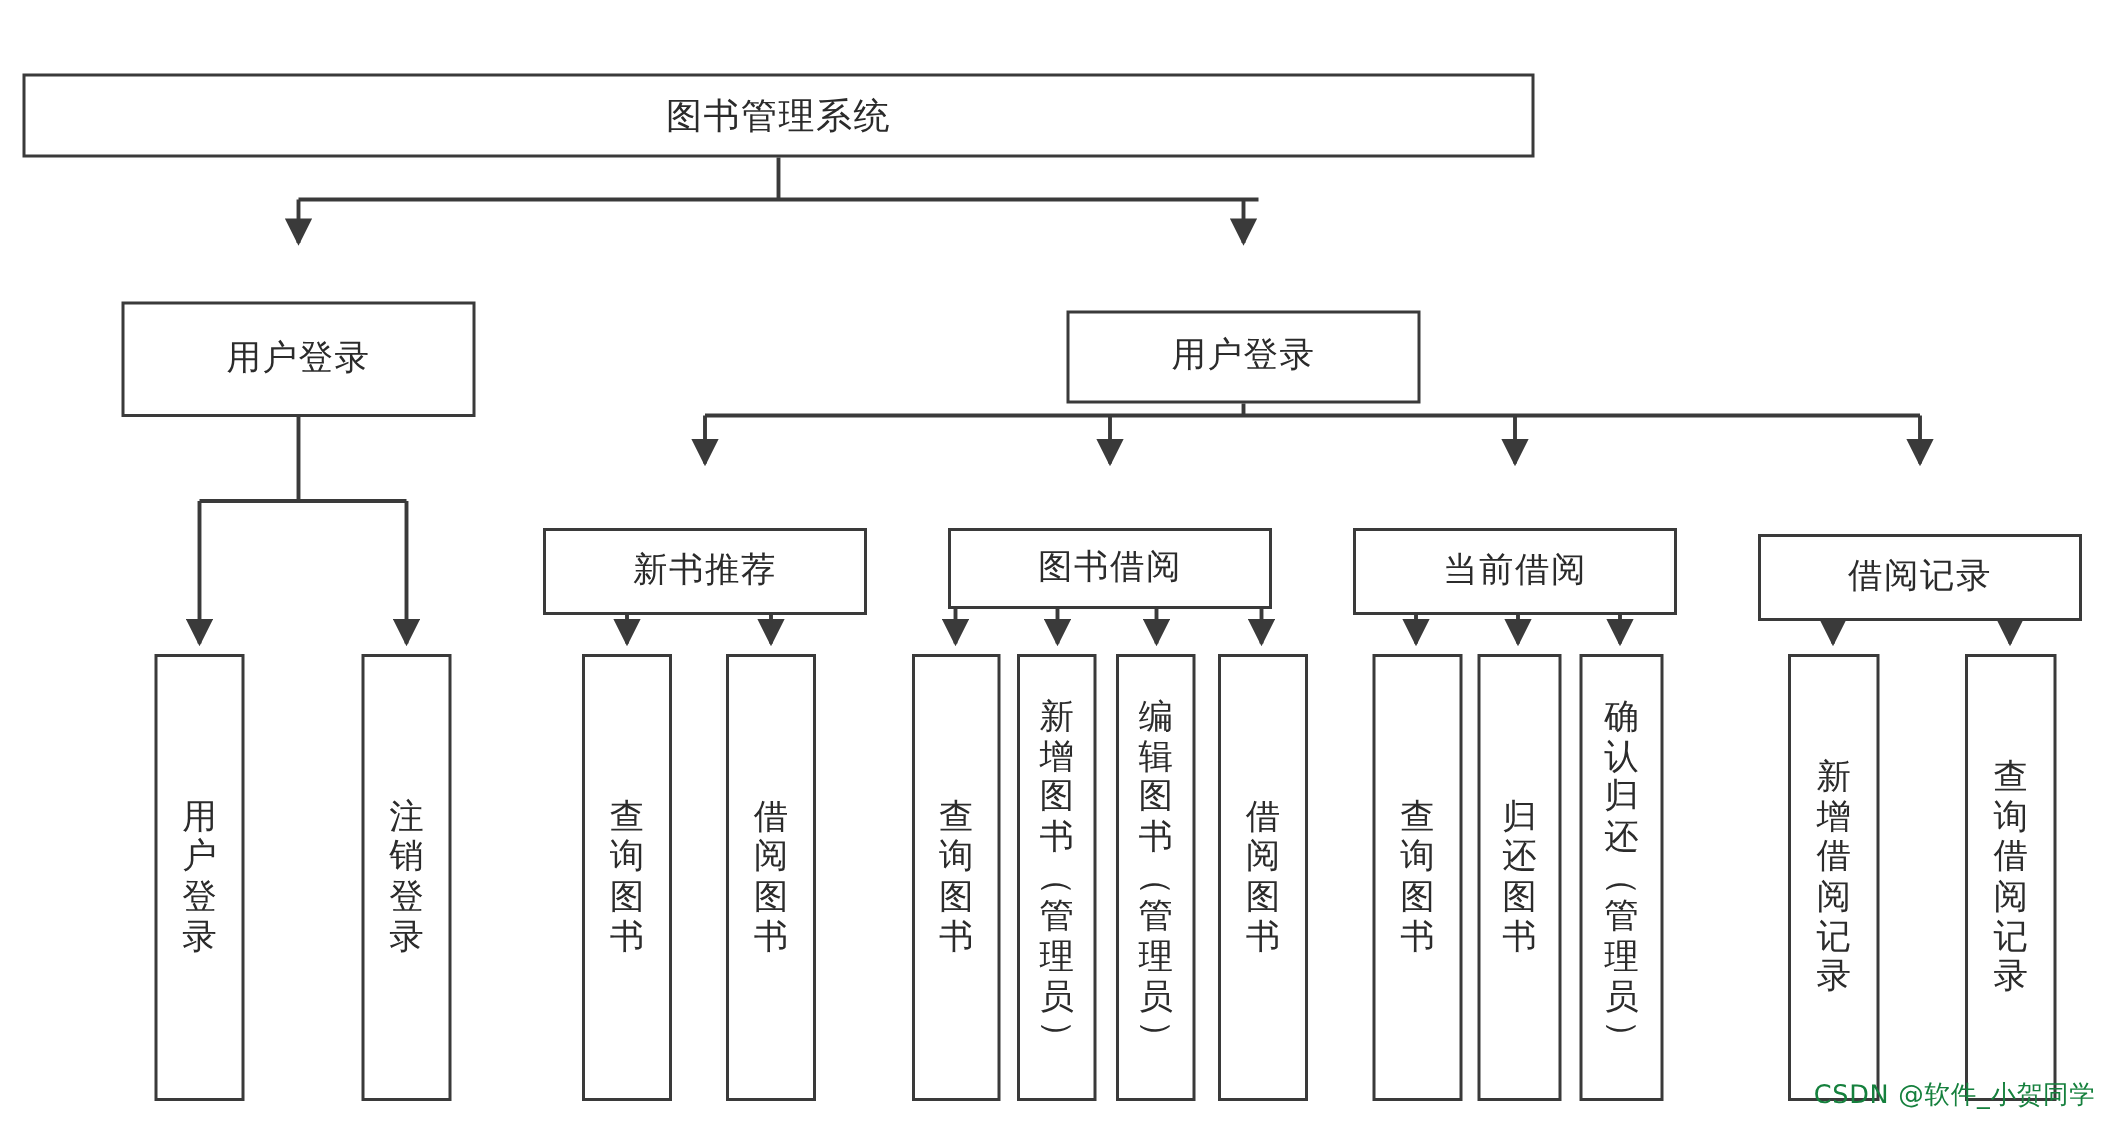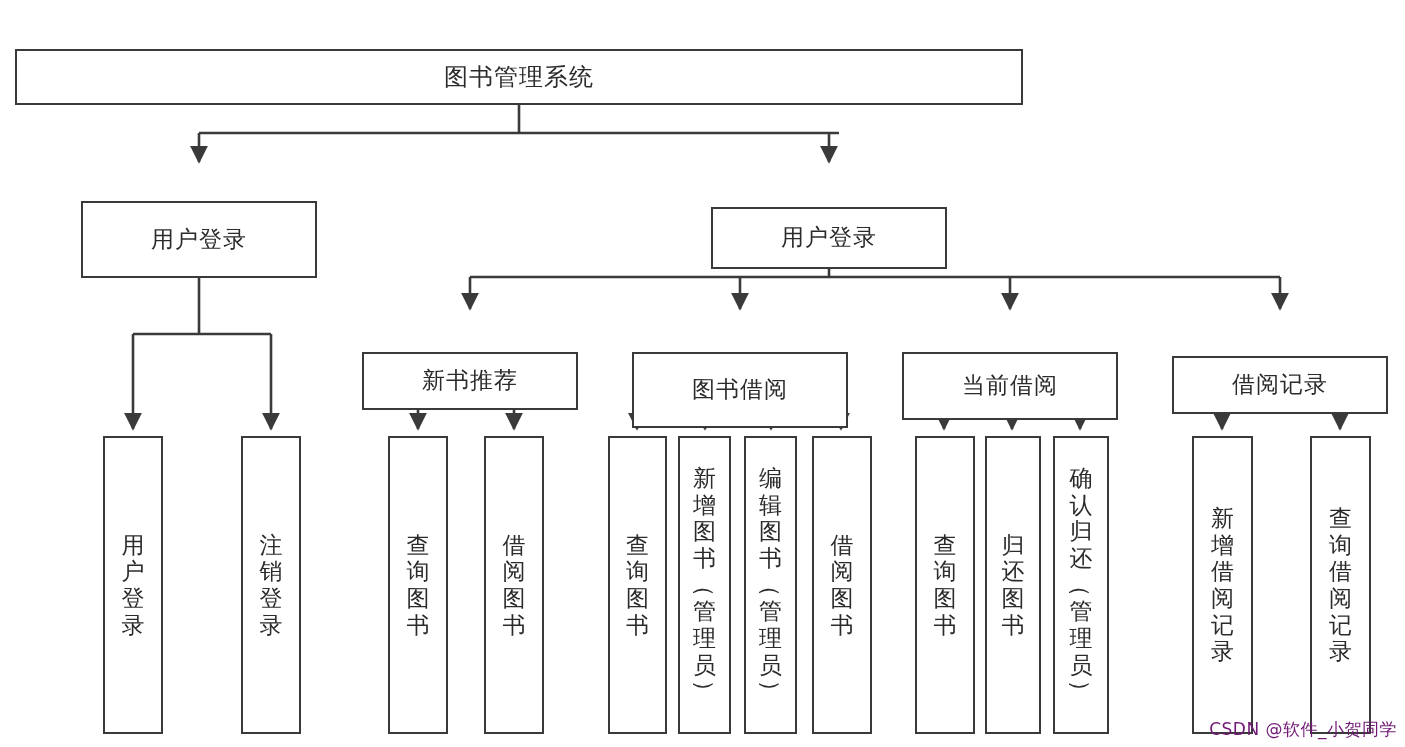--- a/index.html
+++ b/index.html
@@ -70,21 +70,21 @@
   }
   .vchar.rot {
     transform: rotate(90deg);
   }
   
   #watermark {
     position: absolute;
     right: 8px;
     bottom: 6px;
     font-size: 17px;
-    color: #701a75;
+    color: #15803d;
     letter-spacing: 0.5px;
     white-space: nowrap;
     user-select: none;
   }
 </style>
 </head>
 <body>
 
 <div id="canvas">
 
@@ -145,24 +145,24 @@
   <div class="node horiz" style="left:81px; top:165px; width:236px; height:77px;">
     <span>用户登录</span>
   </div>
   <div class="node horiz" style="left:711px; top:171px; width:236px; height:62px;">
     <span>用户登录</span>
   </div>
 
   <div class="node horiz" style="left:362px; top:316px; width:216px; height:58px;">
     <span>新书推荐</span>
   </div>
-  <div class="node horiz" style="left:632px; top:316px; width:216px; height:76px;">
+  <div class="node horiz" style="left:632px; top:316px; width:216px; height:54px;">
     <span>图书借阅</span>
   </div>
-  <div class="node horiz" style="left:902px; top:316px; width:216px; height:68px;">
+  <div class="node horiz" style="left:902px; top:316px; width:216px; height:58px;">
     <span>当前借阅</span>
   </div>
   <div class="node horiz" style="left:1172px; top:320px; width:216px; height:58px;">
     <span>借阅记录</span>
   </div>
 
   <div class="node vert" style="left:103px; top:436px; width:60px; height:298px;">
     <span class="vlabel">
         <span class="vchar">用</span>
         <span class="vchar">户</span>

